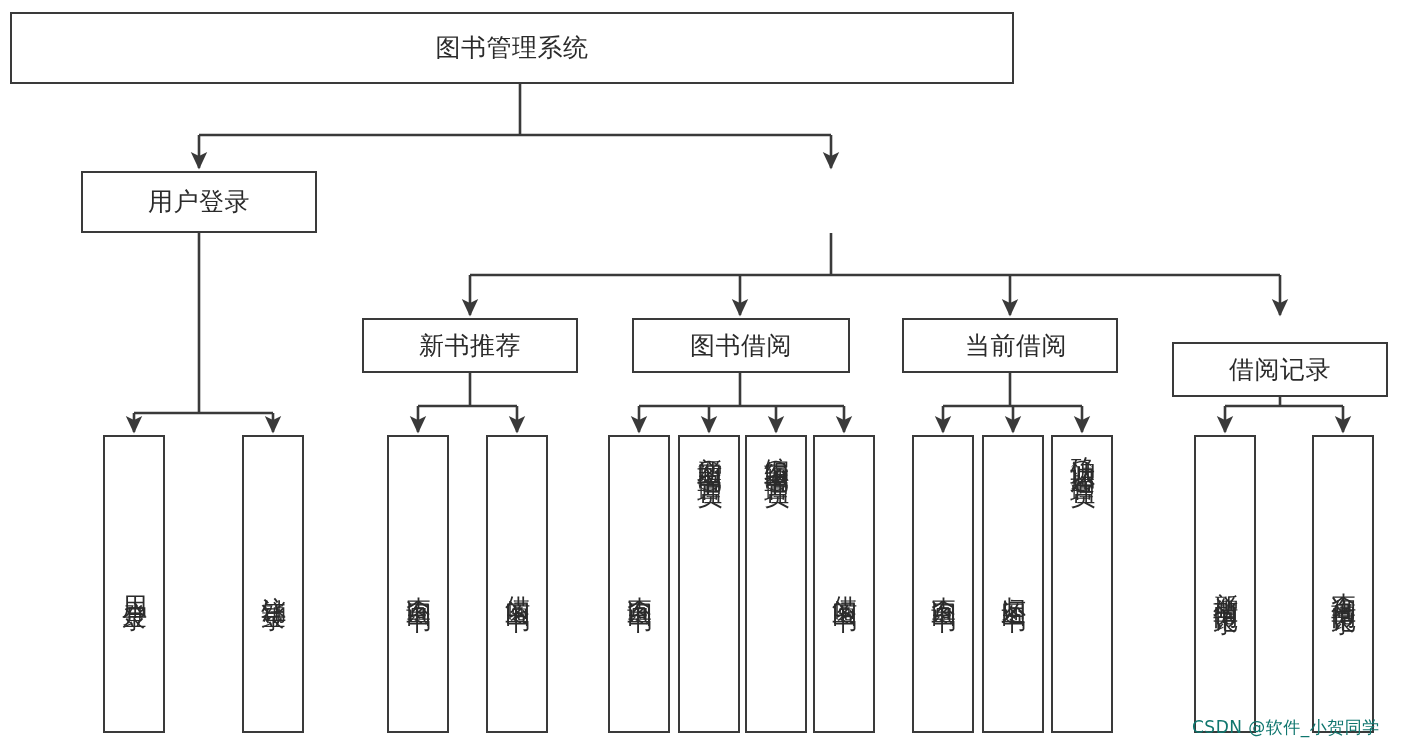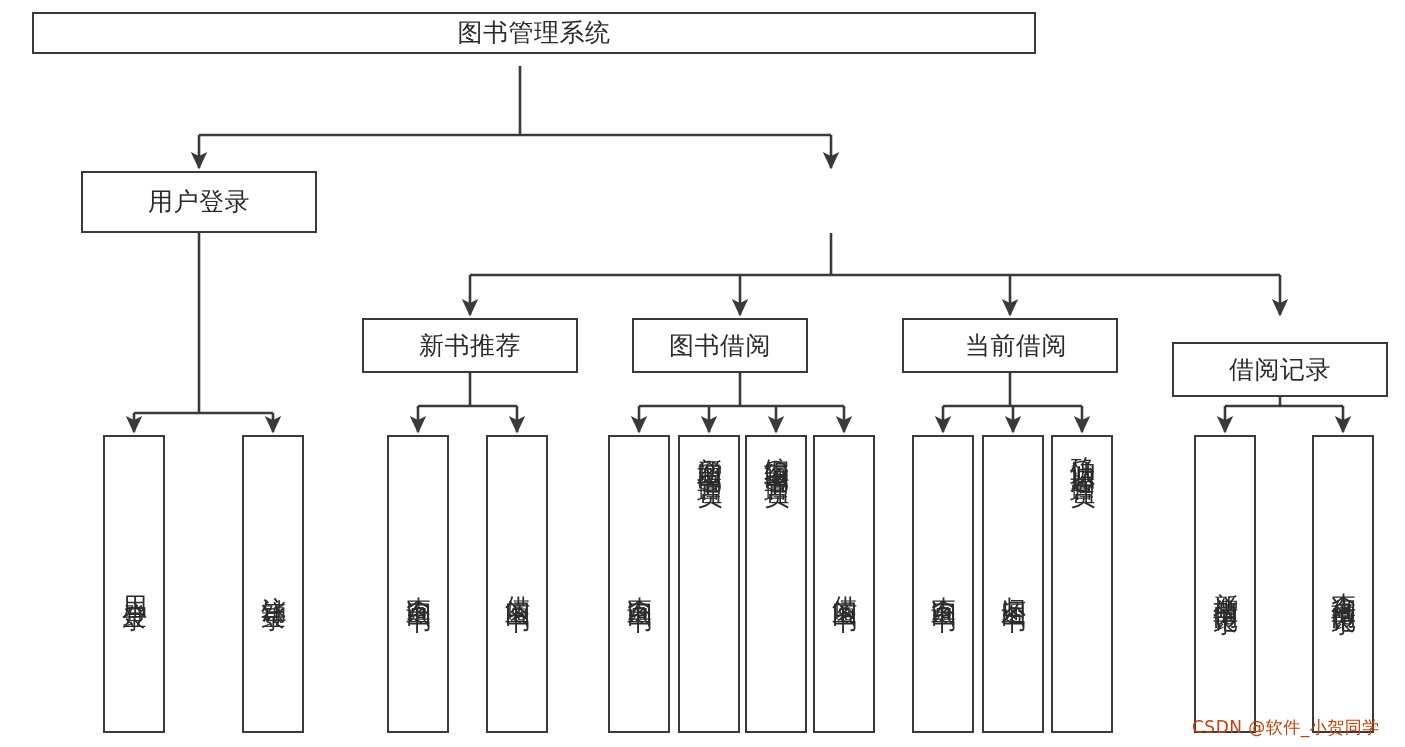--- a/index.html
+++ b/index.html
@@ -64,21 +64,21 @@
     letter-spacing: 4px;
     white-space: nowrap;
     margin: 0 auto;
   }
   .node.vert.center .label {
     align-self: center;
   }
   .watermark {
     position: absolute;
     font-size: 17px;
-    color: #c2410c;
+    color: #0f766e;
     white-space: nowrap;
     letter-spacing: 0.5px;
   }
 </style>
 </head>
 <body>
 
 <div id="canvas">
 
   <svg id="edges" viewBox="0 0 1405 747" xmlns="http://www.w3.org/2000/svg">
@@ -124,32 +124,32 @@
       <path d="M 1013 406 L 1013 432" marker-end="url(#arrow)"></path>
       <path d="M 1082 406 L 1082 432" marker-end="url(#arrow)"></path>
 
       <path d="M 1280 373 L 1280 406"></path>
       <path d="M 1225 406 L 1343 406"></path>
       <path d="M 1225 406 L 1225 432" marker-end="url(#arrow)"></path>
       <path d="M 1343 406 L 1343 432" marker-end="url(#arrow)"></path>
     </g>
   </svg>
 
-  <div class="node root horiz" style="left:32px; top:12px; width:1004px; height:42px;">
+  <div class="node root horiz" style="left:10px; top:12px; width:1004px; height:72px;">
     <span class="label">图书管理系统</span>
   </div>
 
   <div class="node horiz" style="left:81px; top:171px; width:236px; height:62px;">
     <span class="label">用户登录</span>
   </div>
 
   <div class="node horiz" style="left:362px; top:318px; width:216px; height:55px;">
     <span class="label">新书推荐</span>
   </div>
-  <div class="node horiz" style="left:632px; top:318px; width:176px; height:55px;">
+  <div class="node horiz" style="left:632px; top:318px; width:218px; height:55px;">
     <span class="label">图书借阅</span>
   </div>
   <div class="node horiz" style="left:902px; top:318px; width:216px; height:55px;padding-left:12px;">
     <span class="label">当前借阅</span>
   </div>
   <div class="node horiz" style="left:1172px; top:318px; width:216px; height:55px;margin-top:24px;">
     <span class="label">借阅记录</span>
   </div>
 
   <div class="node vert center" style="left:103px; top:435px; width:62px; height:298px;">

